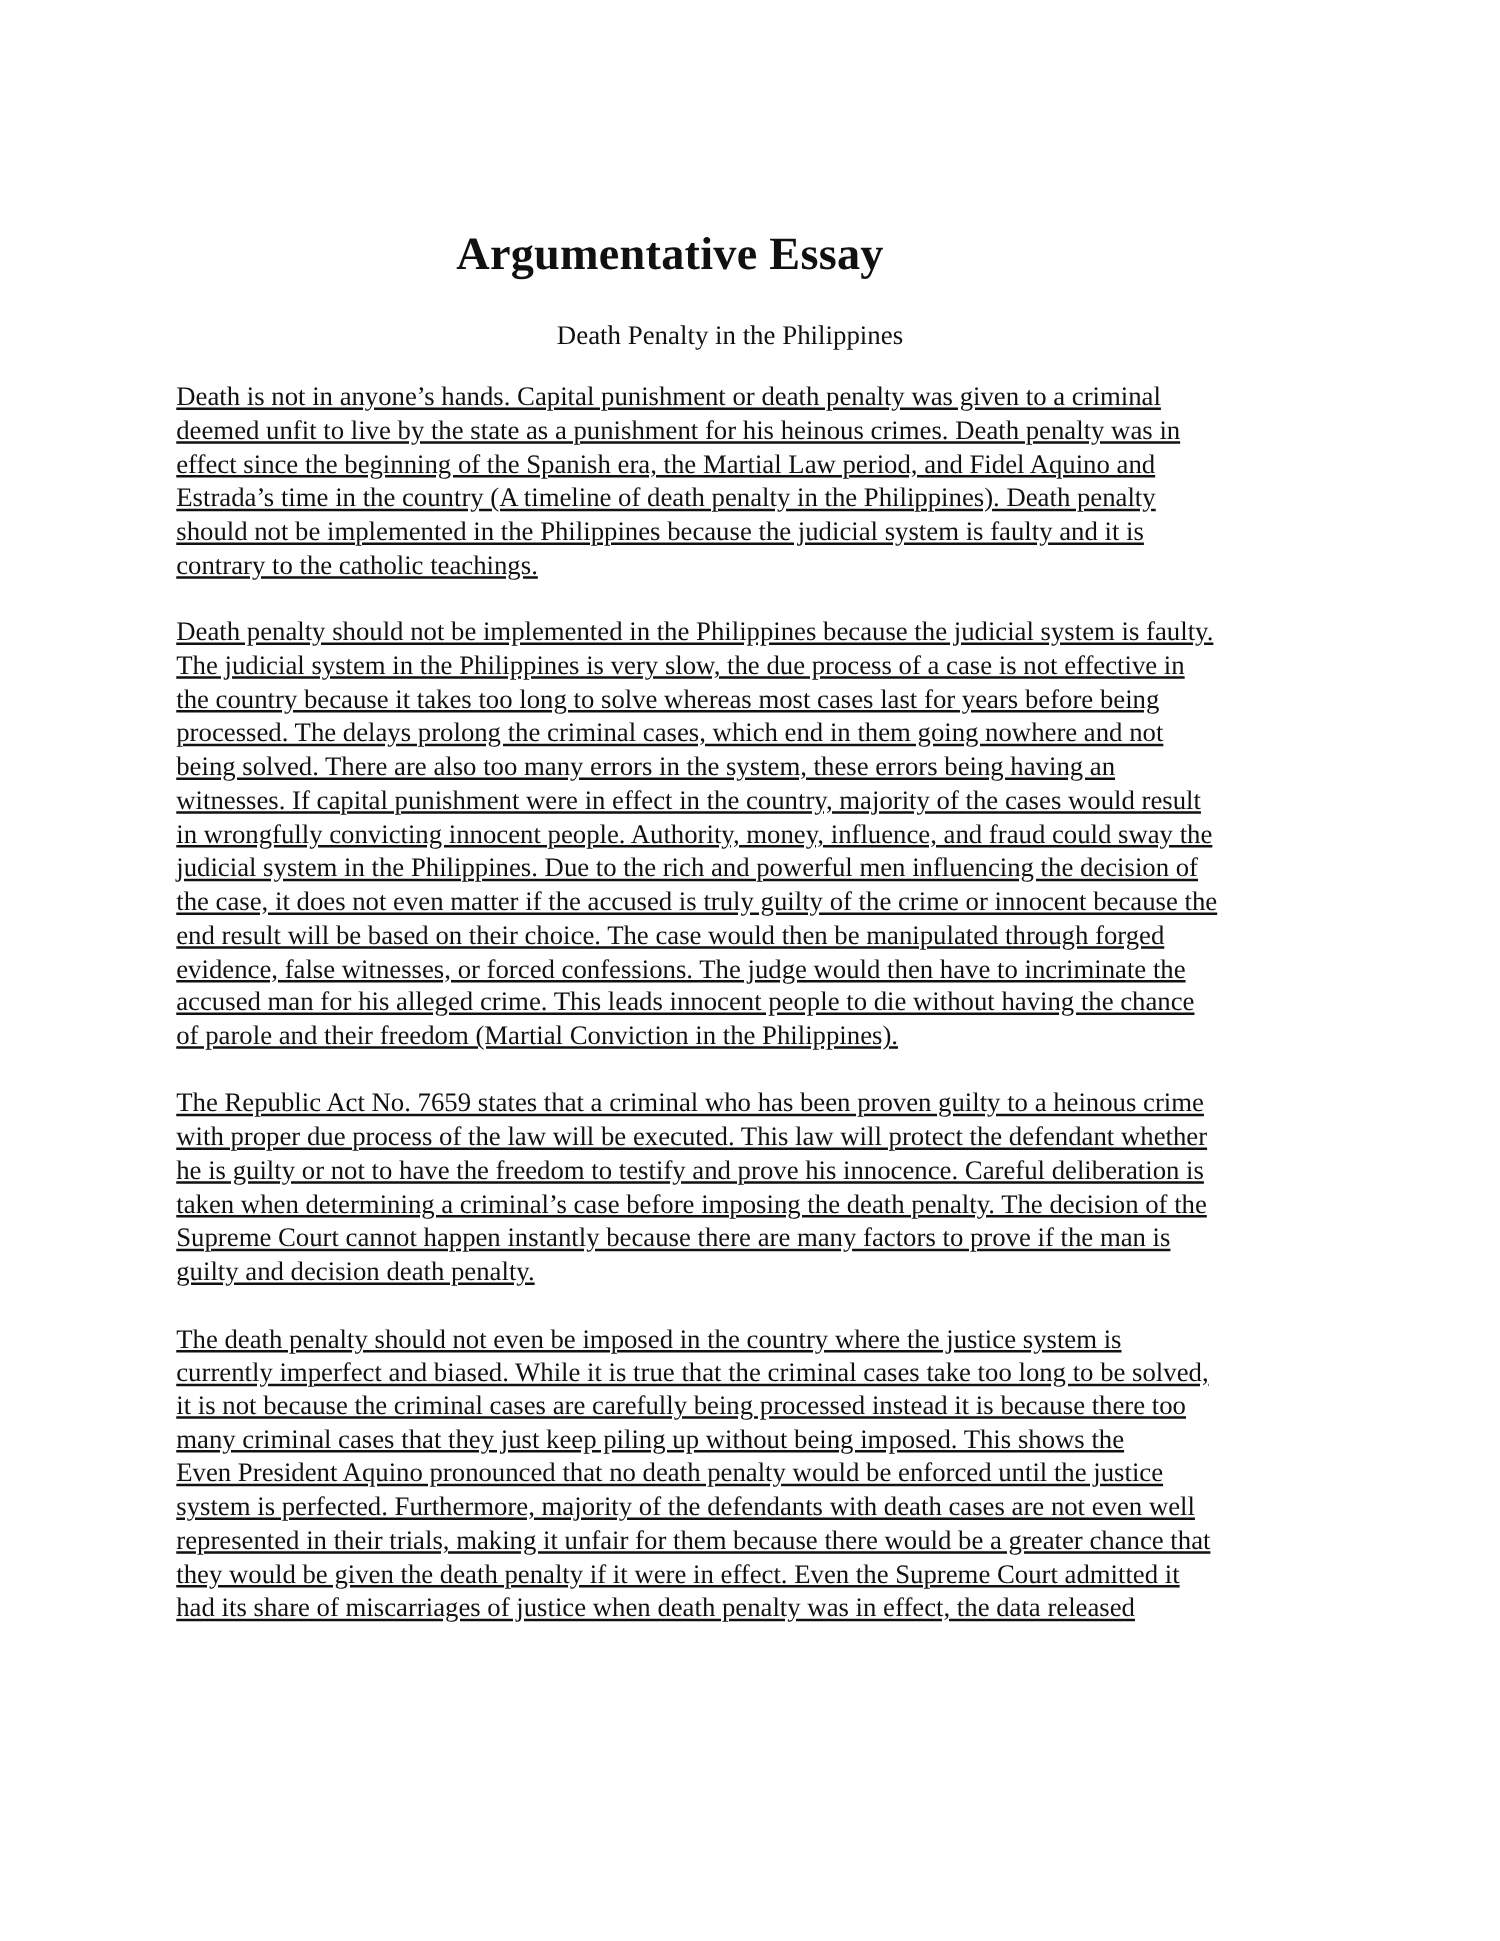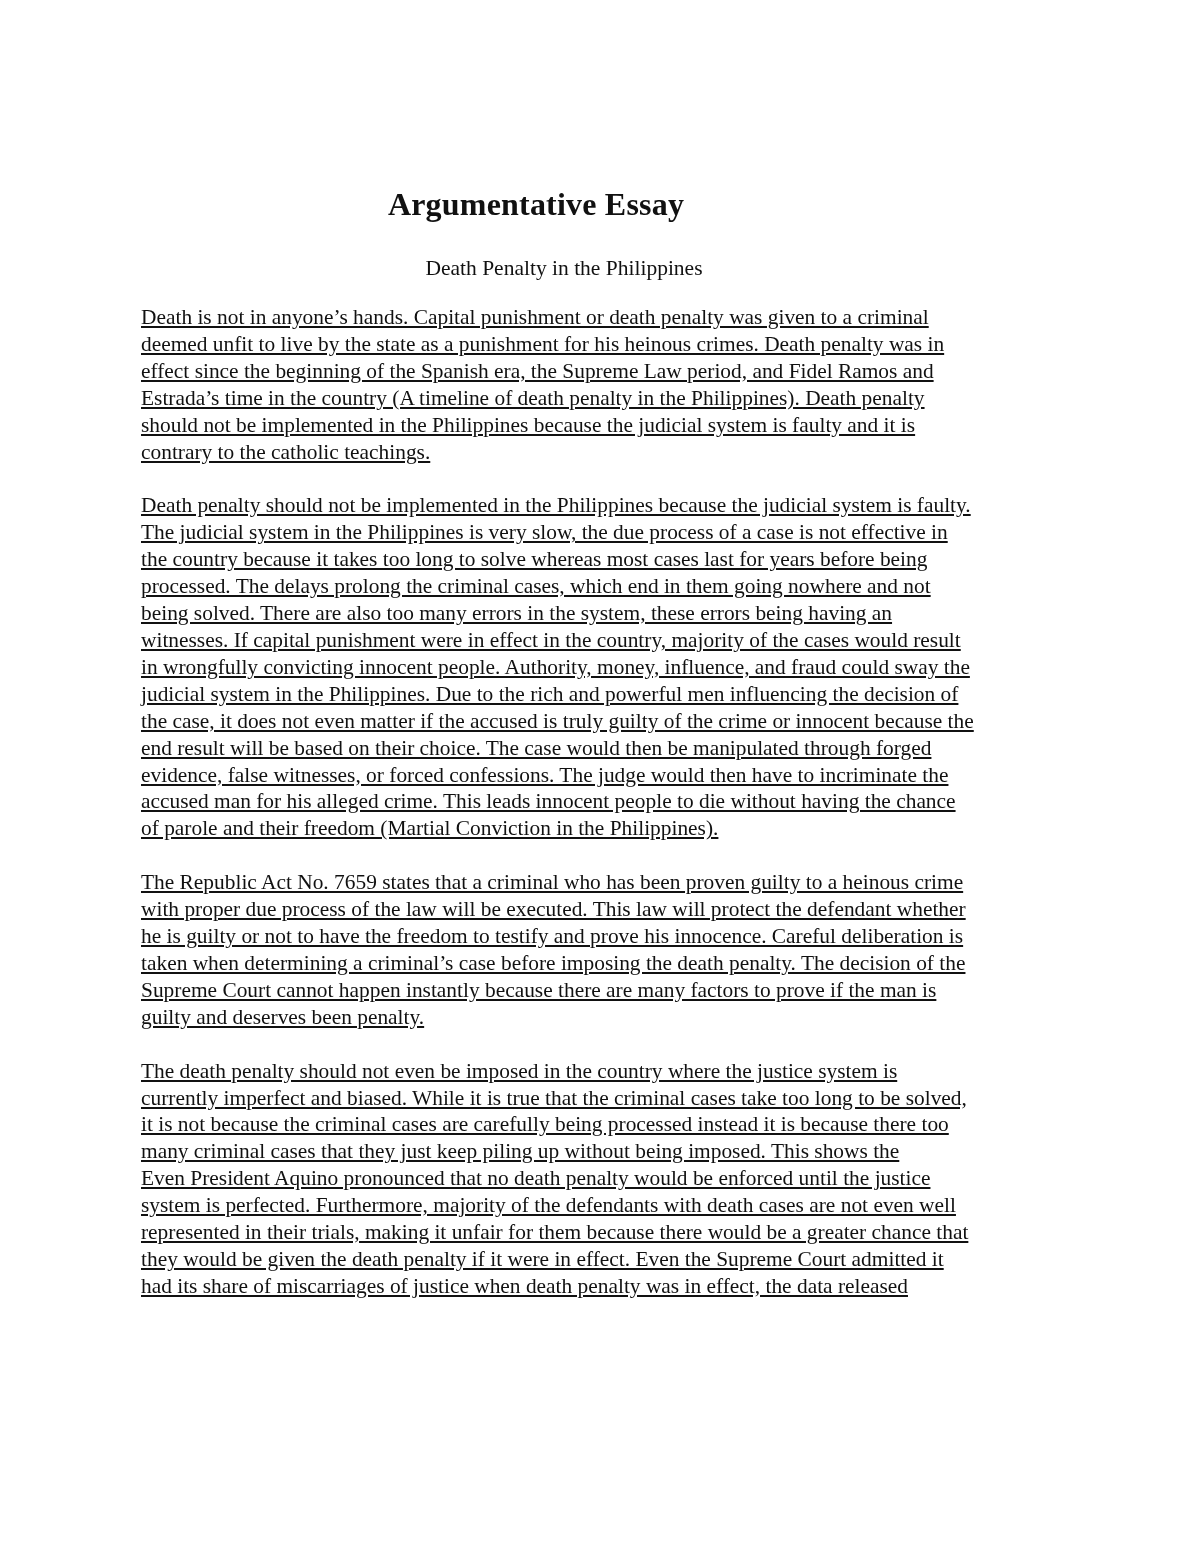--- a/index.html
+++ b/index.html
@@ -22,35 +22,36 @@
     width: 1200px;
     height: 1553px;
     background: #ffffff;
   }
   .title {
     position: absolute;
     top: 176px;
     left: 0;
     width: 1072px;
     text-align: center;
-    font-size: 32px;
+    font-size: 37px;
     font-weight: bold;
     line-height: 56px;
     margin: 0;
     letter-spacing: 0.2px;
   }
   .subtitle {
     position: absolute;
     top: 254px;
     left: 0;
     width: 1128px;
     text-align: center;
     font-size: 21.5px;
     line-height: 28px;
     margin: 0;
+    padding-left: 20px;
   }
   .body-text {
     position: absolute;
     left: 141px;
     top: 304px;
     width: 930px;
   }
   .para {
     margin: 0 0 27px 0;
     font-size: 21.4px;
@@ -67,21 +68,21 @@
 <body>
 
 <div class="page">
   <h1 class="title">Argumentative Essay</h1>
   <p class="subtitle">Death Penalty in the Philippines</p>
 
   <div class="body-text">
     <p class="para">
       <span class="line">Death is not in anyone’s hands. Capital punishment or death penalty was given to a criminal</span>
       <span class="line">deemed unfit to live by the state as a punishment for his heinous crimes. Death penalty was in</span>
-      <span class="line">effect since the beginning of the Spanish era, the Supreme Law period, and Fidel Ramos and</span>
+      <span class="line">effect since the beginning of the Spanish era, the Martial Law period, and Fidel Aquino and</span>
       <span class="line">Estrada’s time in the country (A timeline of death penalty in the Philippines). Death penalty</span>
       <span class="line">should not be implemented in the Philippines because the judicial system is faulty and it is</span>
       <span class="line">contrary to the catholic teachings.</span>
     </p>
 
     <p class="para">
       <span class="line">Death penalty should not be implemented in the Philippines because the judicial system is faulty.</span>
       <span class="line">The judicial system in the Philippines is very slow, the due process of a case is not effective in</span>
       <span class="line">the country because it takes too long to solve whereas most cases last for years before being</span>
       <span class="line">processed. The delays prolong the criminal cases, which end in them going nowhere and not</span>
@@ -95,21 +96,21 @@
       <span class="line">accused man for his alleged crime. This leads innocent people to die without having the chance</span>
       <span class="line">of parole and their freedom (Martial Conviction in the Philippines).</span>
     </p>
 
     <p class="para">
       <span class="line">The Republic Act No. 7659 states that a criminal who has been proven guilty to a heinous crime</span>
       <span class="line">with proper due process of the law will be executed. This law will protect the defendant whether</span>
       <span class="line">he is guilty or not to have the freedom to testify and prove his innocence. Careful deliberation is</span>
       <span class="line">taken when determining a criminal’s case before imposing the death penalty. The decision of the</span>
       <span class="line">Supreme Court cannot happen instantly because there are many factors to prove if the man is</span>
-      <span class="line">guilty and deserves been penalty.</span>
+      <span class="line">guilty and decision death penalty.</span>
     </p>
 
     <p class="para">
       <span class="line">The death penalty should not even be imposed in the country where the justice system is</span>
       <span class="line">currently imperfect and biased. While it is true that the criminal cases take too long to be solved,</span>
       <span class="line">it is not because the criminal cases are carefully being processed instead it is because there too</span>
       <span class="line">many criminal cases that they just keep piling up without being imposed. This shows the</span>
       <span class="line">Even President Aquino pronounced that no death penalty would be enforced until the justice</span>
       <span class="line">system is perfected. Furthermore, majority of the defendants with death cases are not even well</span>
       <span class="line">represented in their trials, making it unfair for them because there would be a greater chance that</span>

